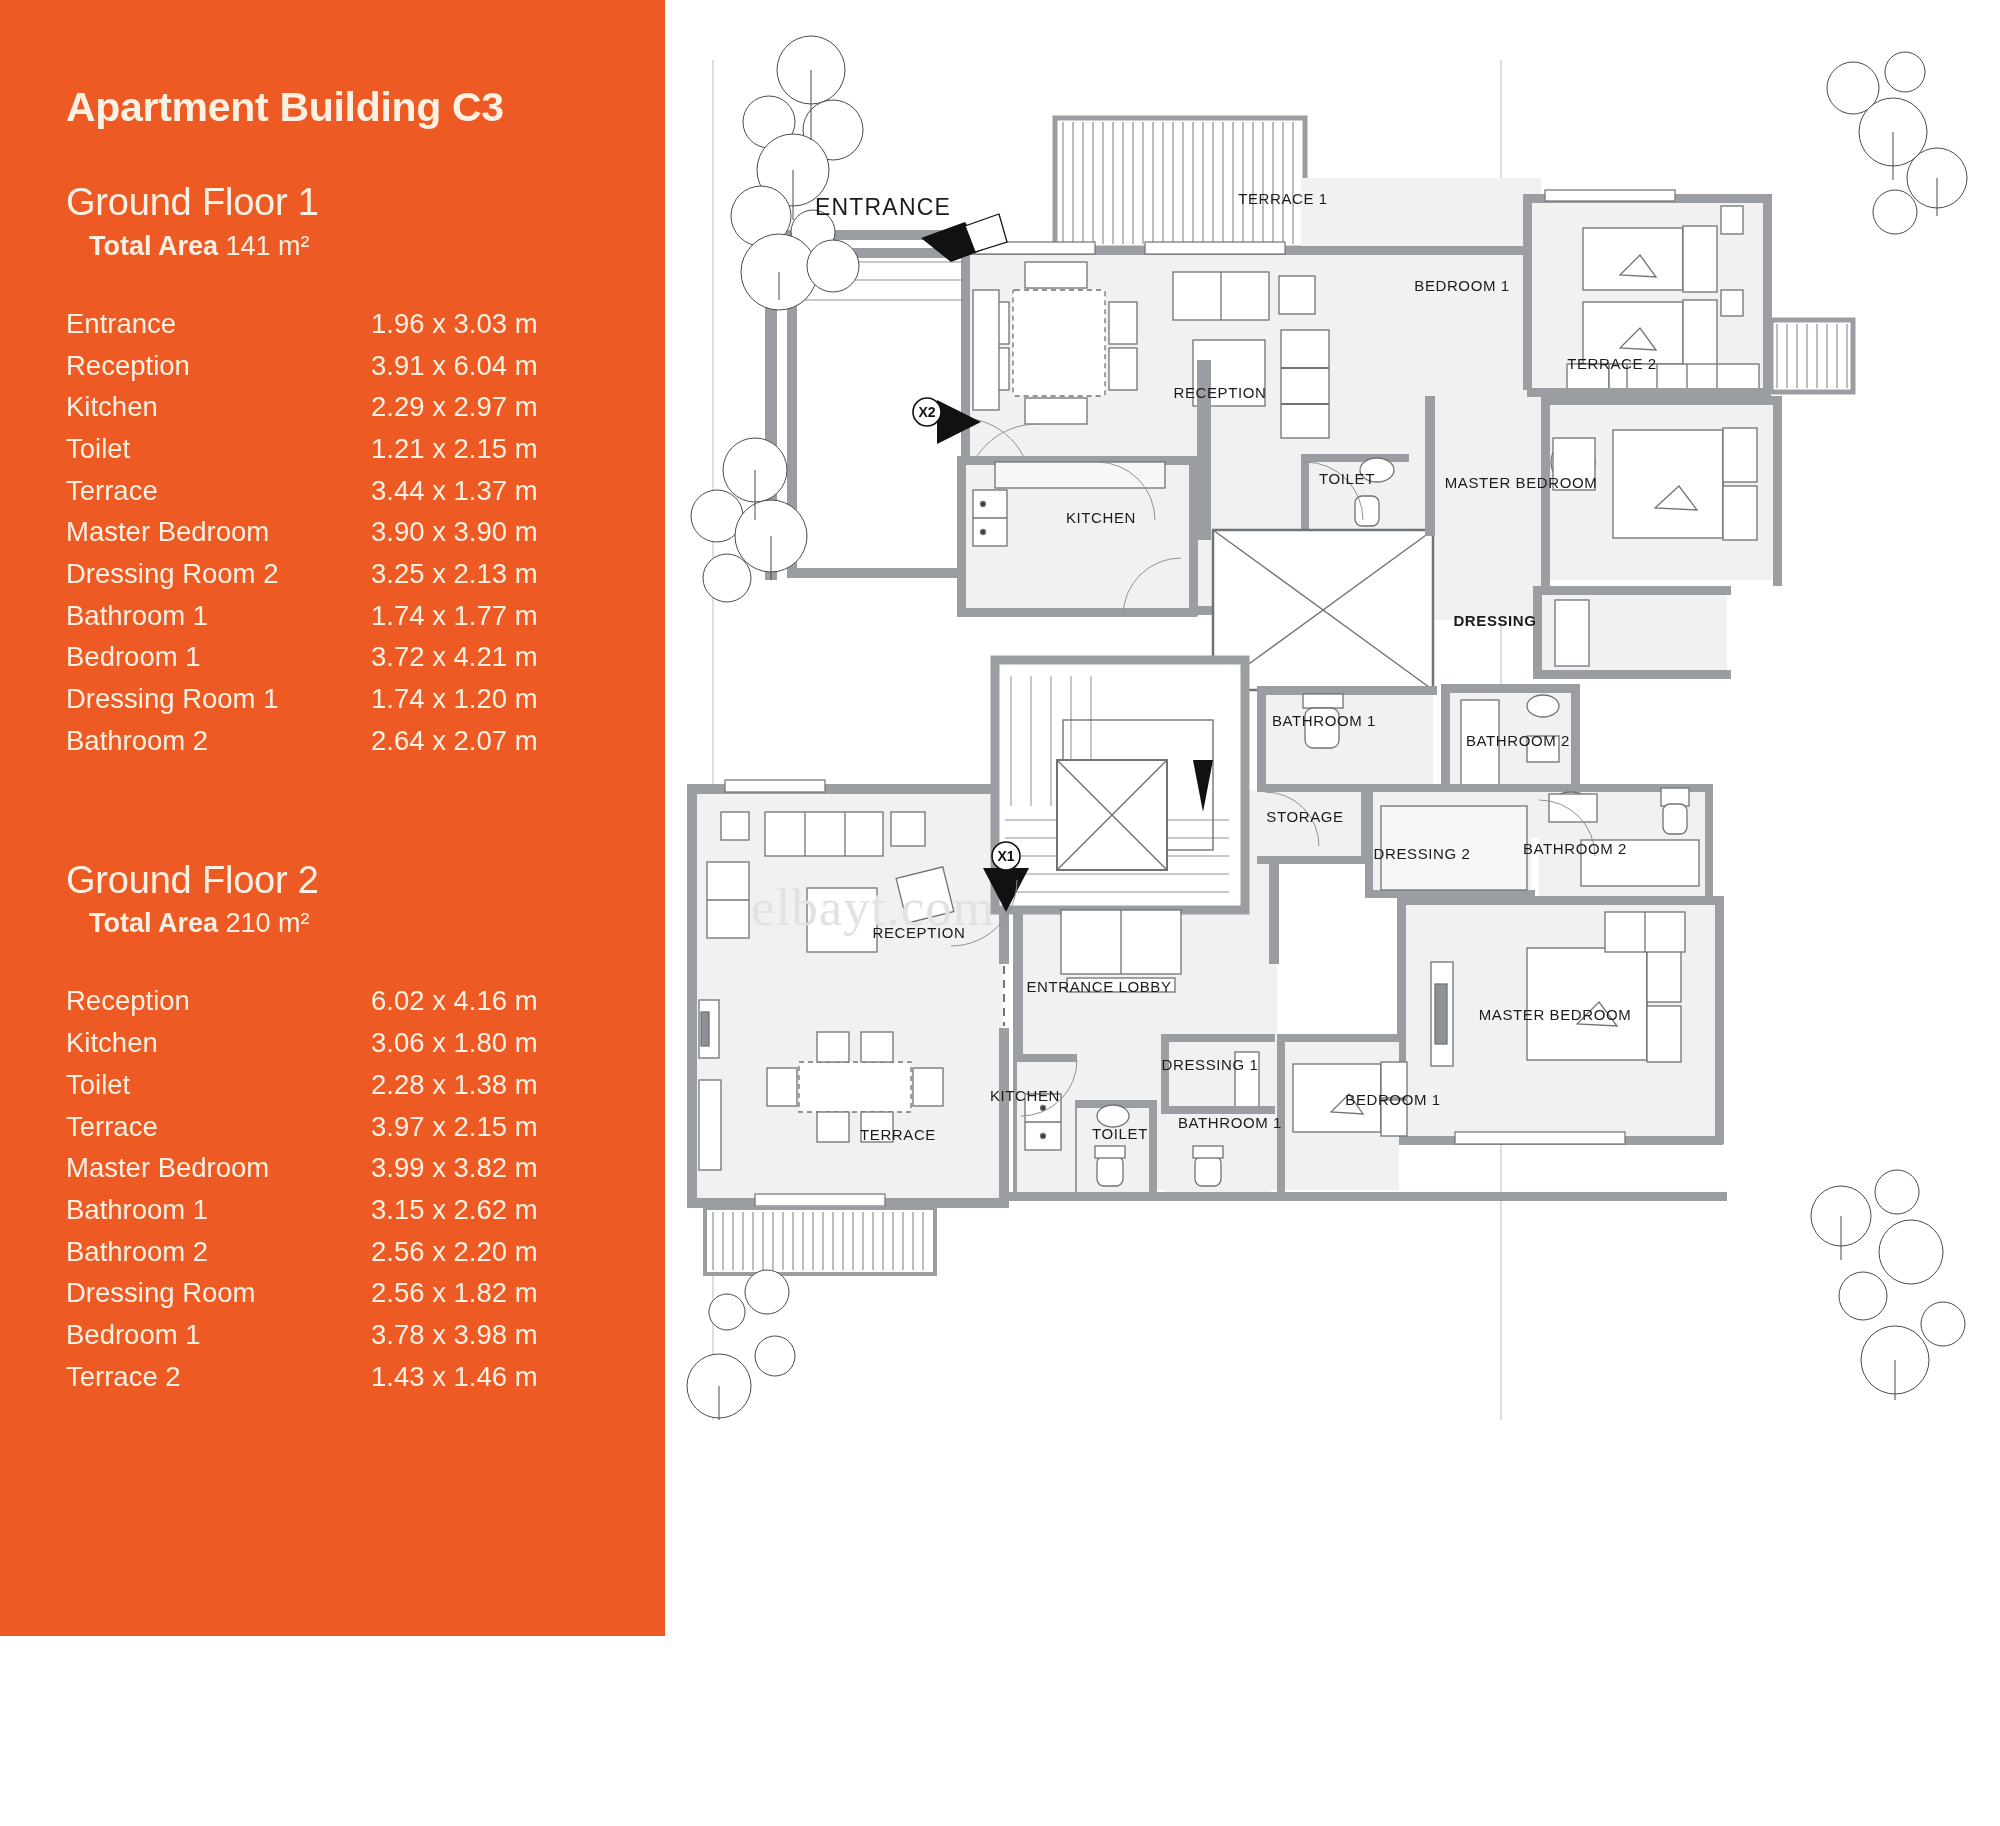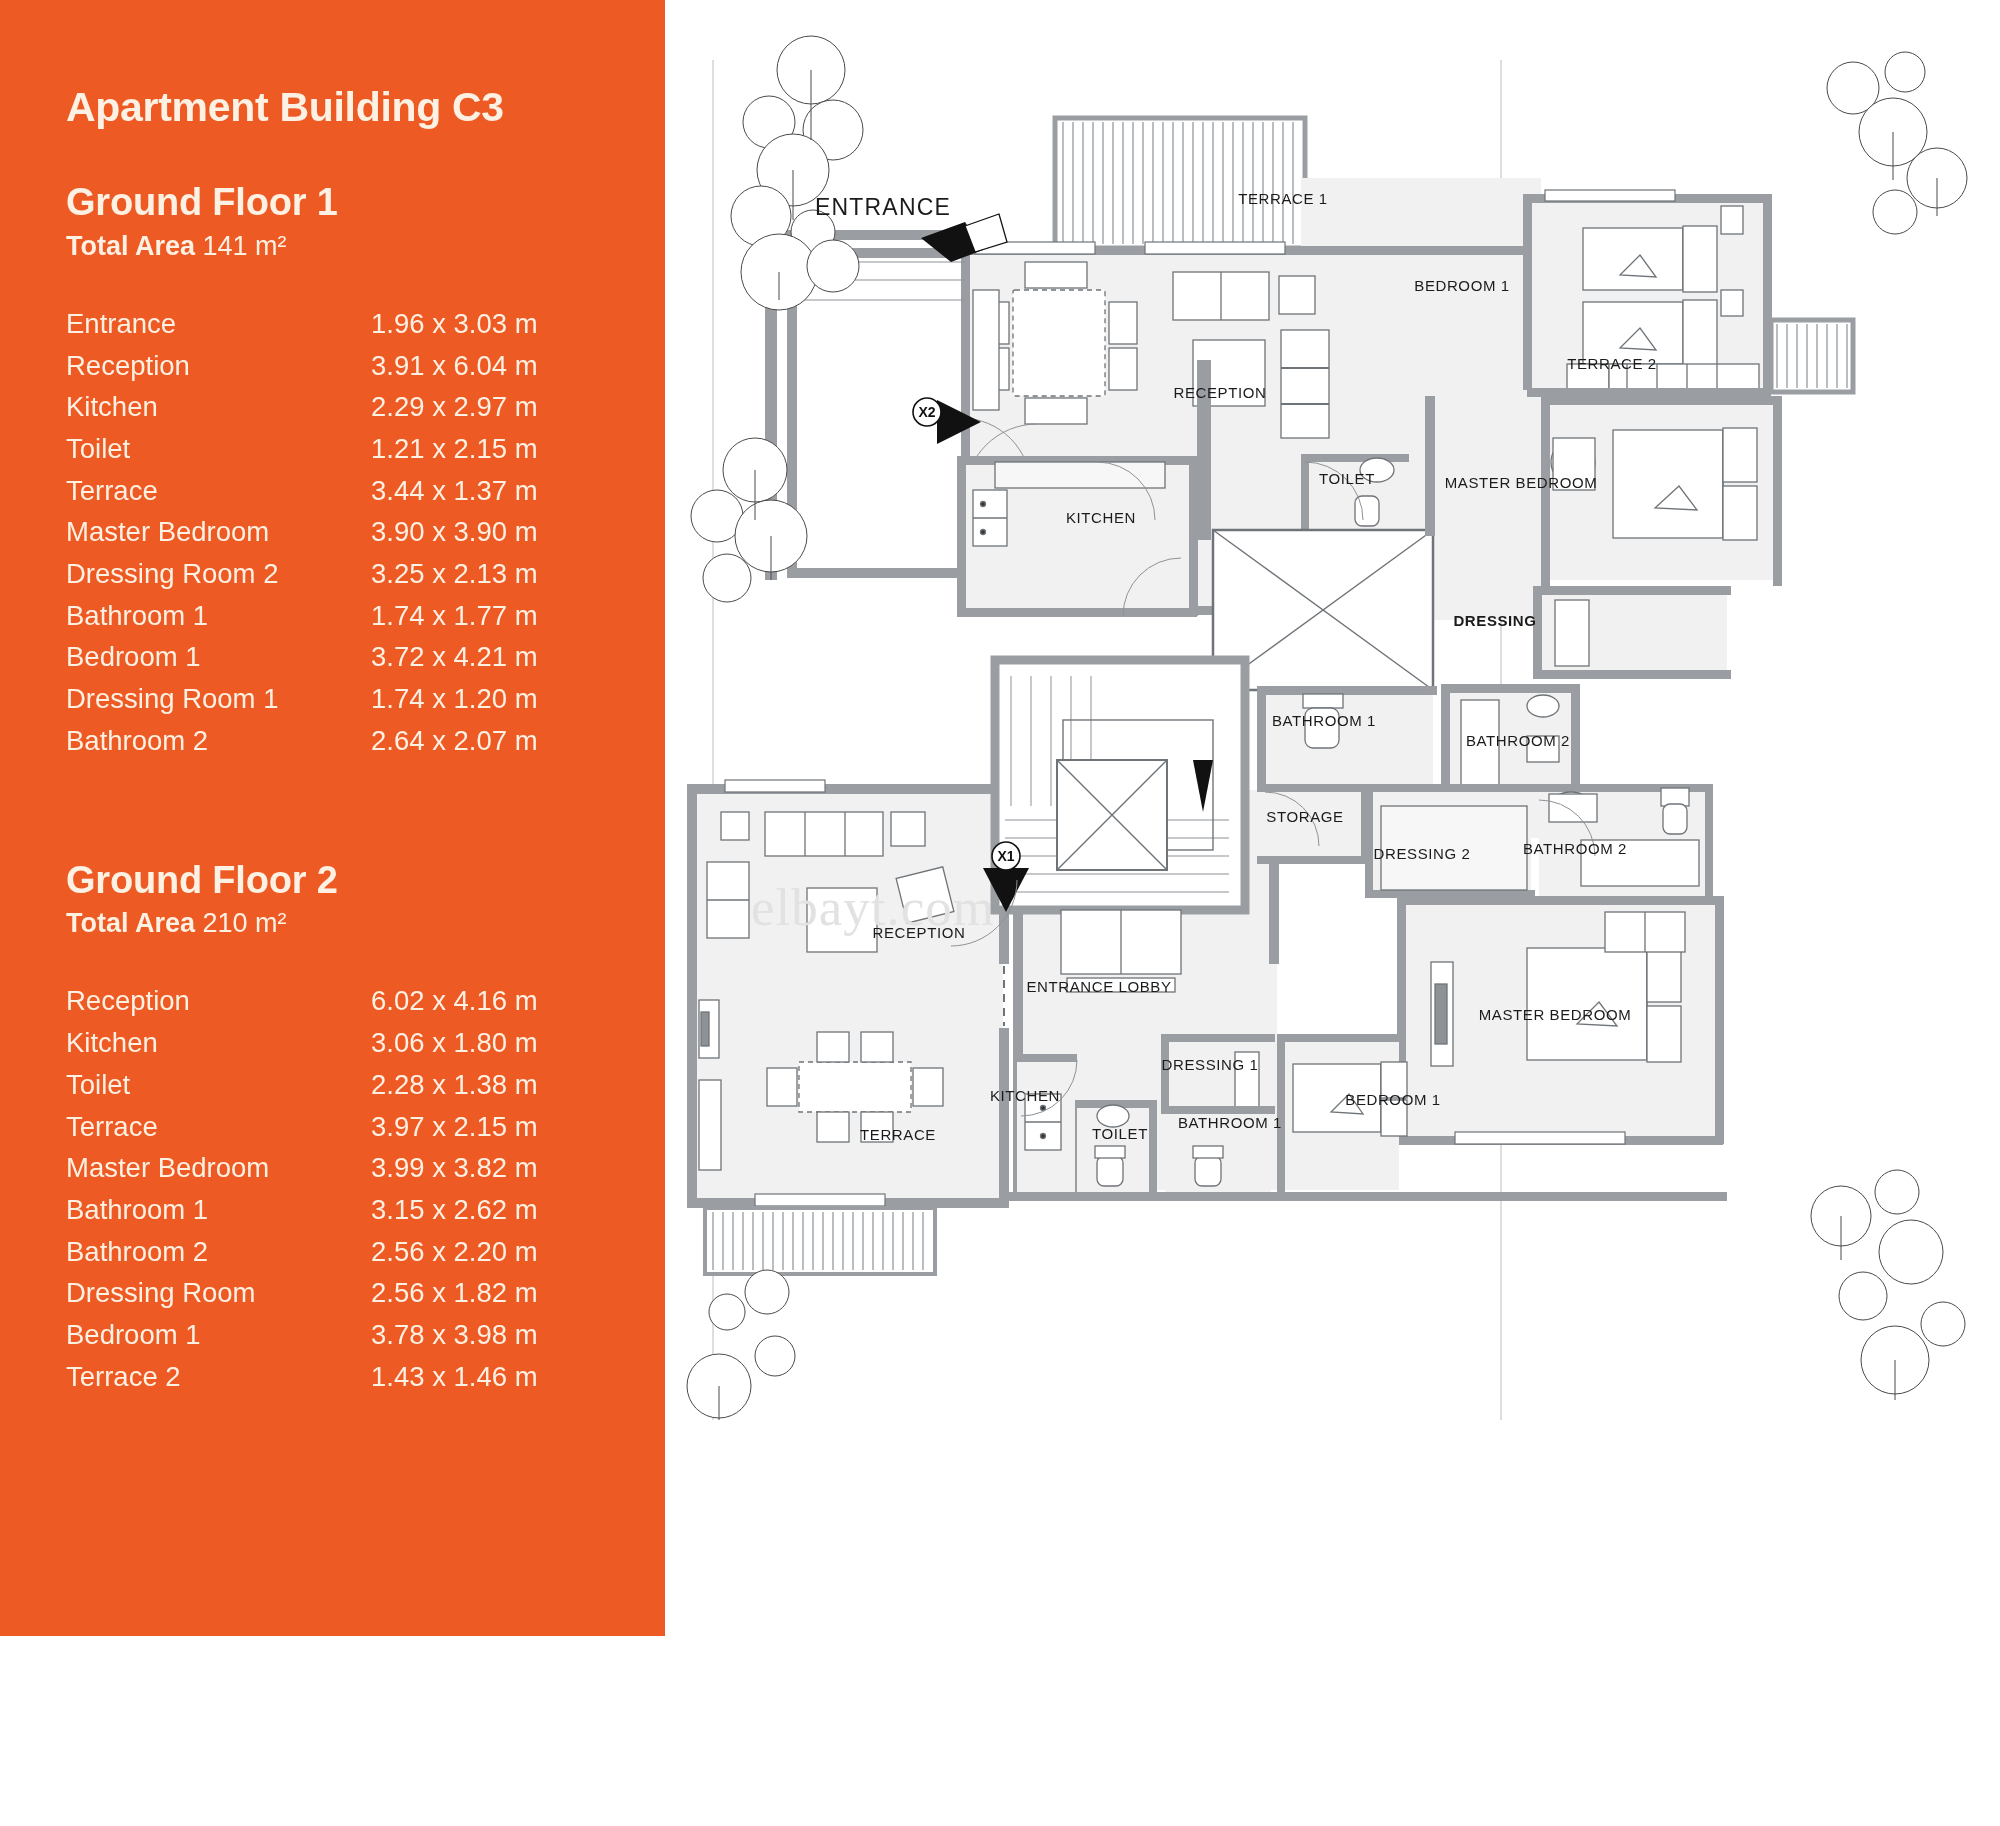--- a/index.html
+++ b/index.html
@@ -37,33 +37,33 @@
     font-size: 41px;
     font-weight: bold;
     letter-spacing: -0.3px;
     color: #fdf1e4;
     margin: 0 0 52px 0;
     line-height: 1.05;
   }
   .floor-block { margin-bottom: 0; }
   .floor-heading {
     font-size: 38px;
-    font-weight: bold;
+    font-weight: normal;
     color: #fdf1e4;
     margin: 0 0 6px 0;
     line-height: 1.12;
     letter-spacing: -0.2px;
   }
   .floor-area {
     font-size: 27px;
     color: #fdf1e4;
     margin: 0 0 44px 0;
     line-height: 1.2;
   }
-  .floor-area .area-label { font-weight: bold; }
+  .floor-area .area-label { font-weight: bold; margin-left: 23px; }
   .floor-area .area-value { font-weight: normal; }
   .room-table {
     border-collapse: collapse;
     width: 530px;
     margin: 0;
   }
   .room-table td {
     font-size: 27.5px;
     color: #fdf1e4;
     padding: 0 0 6.5px 0;

